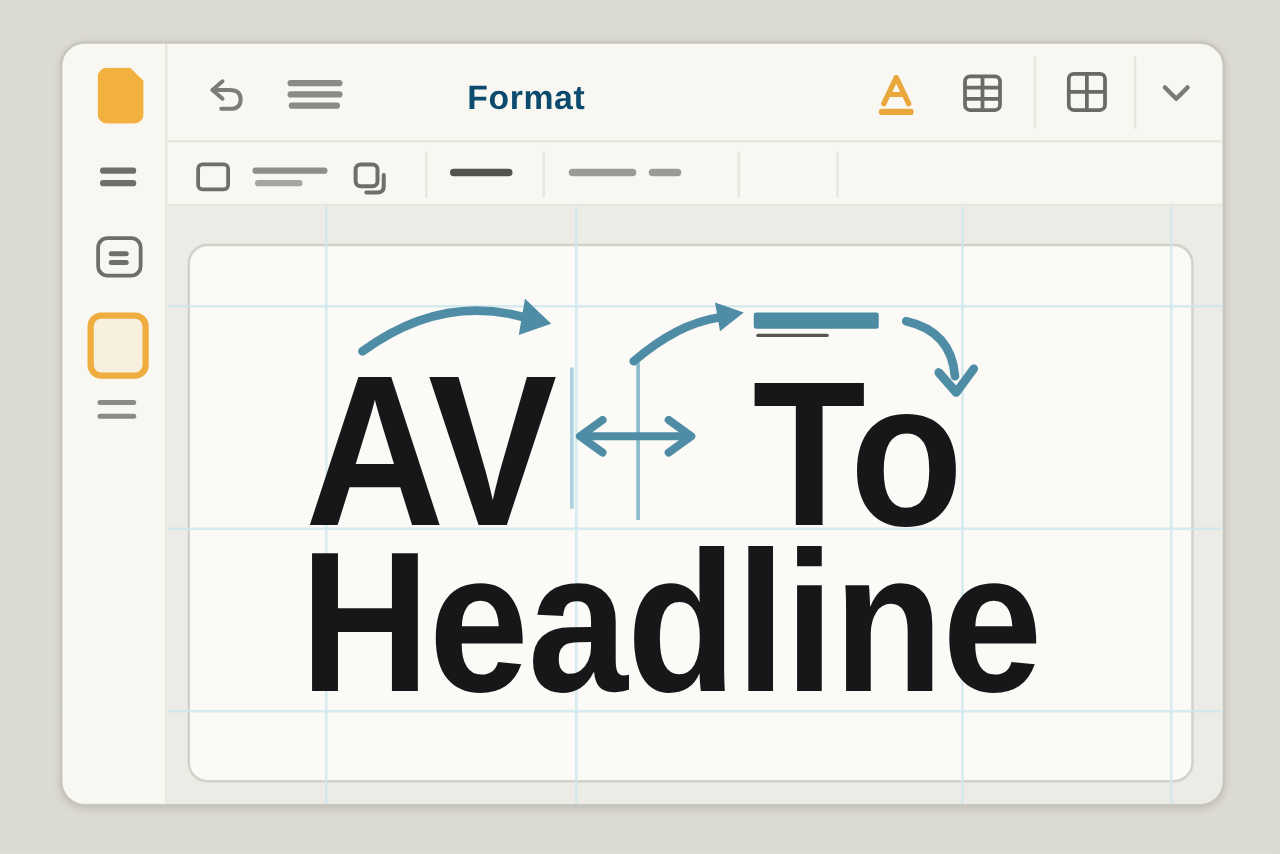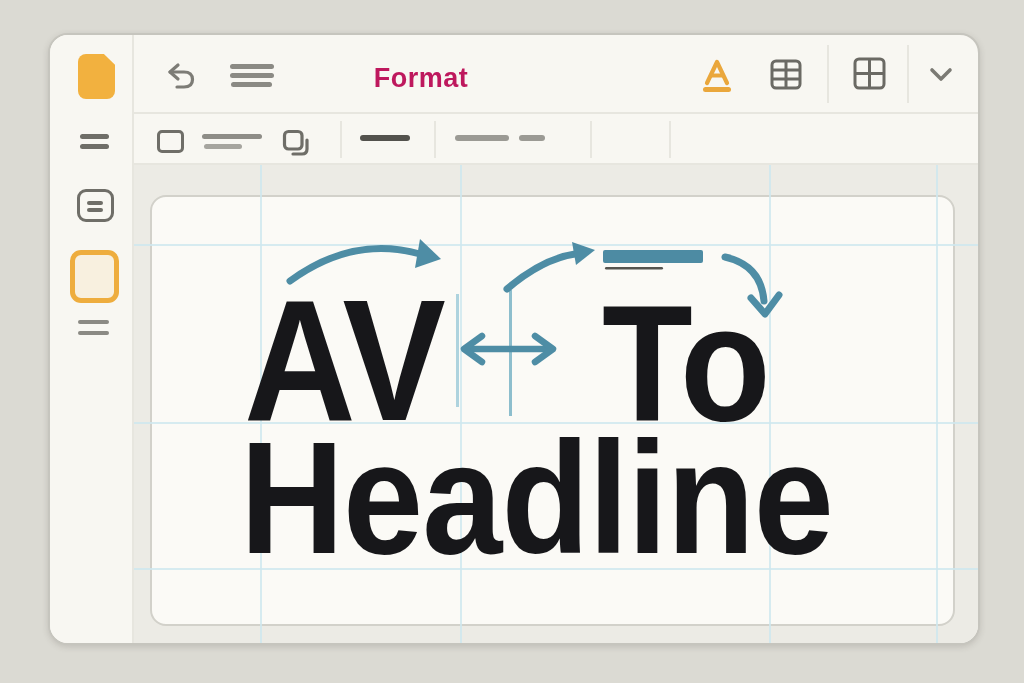--- a/index.html
+++ b/index.html
@@ -41,21 +41,21 @@
   }
   .thumb{
     position:absolute;left:27px;top:154px;width:37px;height:33px;
     border:3.5px solid #6f6e68;border-radius:9px;box-sizing:border-box;
   }
   .thumb span{position:absolute;left:7px;height:3.5px;border-radius:2px;background:#6f6e68;}
   .rect-icon{position:absolute;left:107px;top:95px;width:27px;height:23px;
     border:3.5px solid #6f6e68;border-radius:5px;box-sizing:border-box;}
   .fmt-title{
     position:absolute;left:306px;top:28px;width:130px;text-align:center;
-    font-size:27px;font-weight:600;color:#be185d;letter-spacing:.5px;
+    font-size:27px;font-weight:600;color:#0c4a6e;letter-spacing:.5px;
   }
   svg{display:block;}
 </style>
 </head>
 <body>
 
 <div class="window">
 
   <div class="canvas"></div>
   <div class="card"></div>

